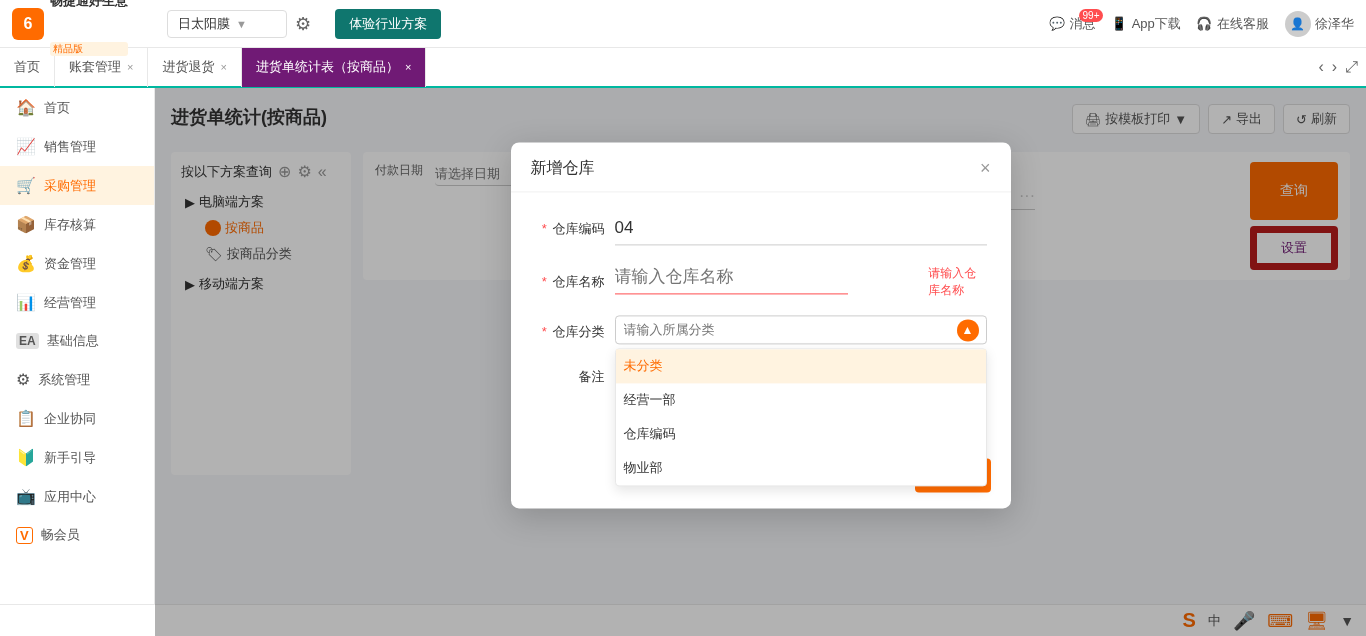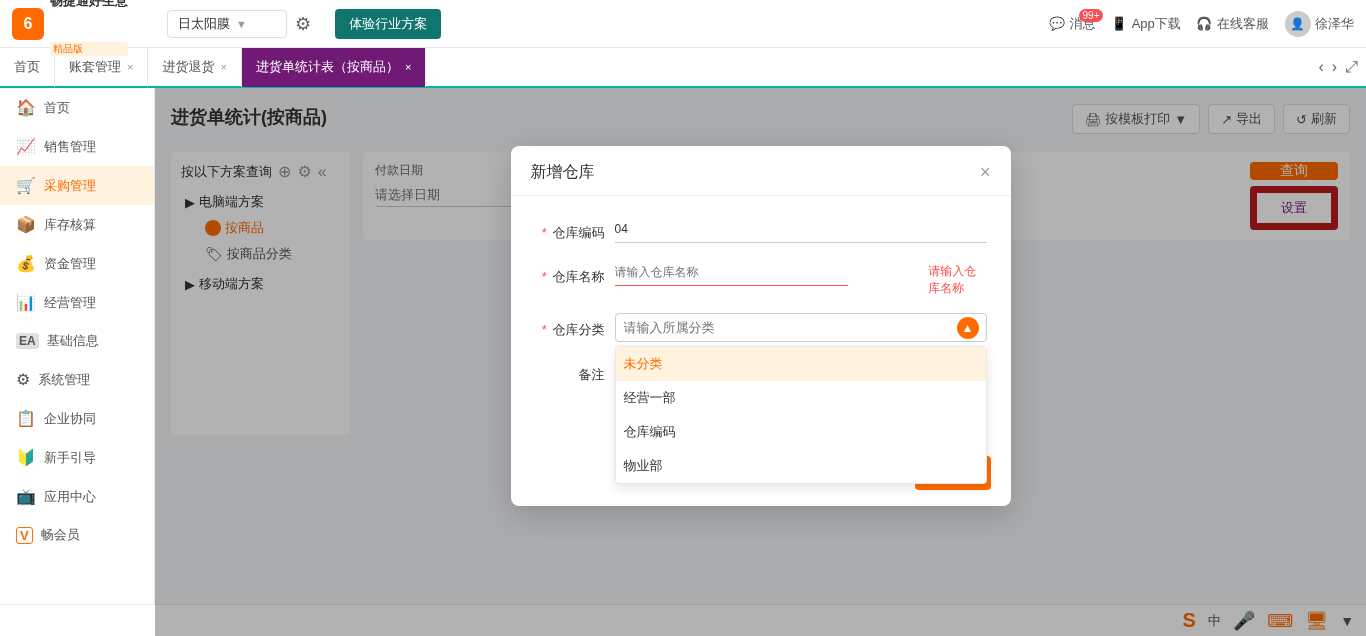--- a/index.html
+++ b/index.html
@@ -136,27 +136,27 @@
       padding: 5px 12px; font-size: 13px;
       border: 1px solid #ddd; border-radius: 4px;
       background: #fff; cursor: pointer; color: #555;
     }
     .filter-tree { font-size: 13px; min-width: 160px; }
     .tree-section { margin-bottom: 4px; }
     .tree-header { display: flex; align-items: center; gap: 4px; padding: 4px; color: #333; cursor: pointer; }
     .tree-item { padding: 4px 4px 4px 24px; color: #555; cursor: pointer; display: flex; align-items: center; gap: 4px; }
     .tree-item.active { color: #ff6b00; }
     .tree-active-dot { width: 16px; height: 16px; border-radius: 50%; background: #ff6b00; display: flex; align-items: center; justify-content: center; }
-    .query-field { display: flex; flex-direction: column; gap: 4px; }
+    .query-field { display: flex; flex-direction: row; gap: 12px; }
     .query-field label { font-size: 12px; color: #666; }
     .query-field input, .query-field select {
       border: 1px solid #ddd; border-radius: 4px;
       padding: 5px 8px; font-size: 13px; width: 180px;
     }
-    .btn-query { background: #ff6b00; color: #fff; border: none; border-radius: 4px; padding: 0 20px; font-size: 14px; cursor: pointer; }
+    .btn-query { background: #ff6b00; color: #fff; border: none; border-radius: 4px; padding: 20px 20px; font-size: 14px; cursor: pointer; }
     .btn-set { background: #fff; color: #701a75; border: 7px solid #b91c1c; border-radius: 4px; padding: 6px 24px; font-size: 13px; cursor: pointer; }
     .empty-state { text-align: center; padding: 40px; color: #999; font-size: 14px; }
     .empty-icon { font-size: 48px; color: #ddd; margin-bottom: 8px; }
 
     
     .overlay {
       position: absolute; top: 0; left: 0; right: 0; bottom: 0;
       background: rgba(0,0,0,0.3);
       z-index: 100;
     }
@@ -185,21 +185,21 @@
       display: flex; align-items: flex-start; margin-bottom: 16px; position: relative;
     }
     .form-label {
       font-size: 13px; color: #333; width: 80px;
       padding-top: 8px; text-align: right; padding-right: 10px; flex-shrink: 0;
     }
     .required { color: #ff4d4f; margin-right: 2px; }
     .form-input {
       flex: 1;
       border: none; border-bottom: 1px solid #ccc;
-      padding: 6px 0; font-size: 12px; color: #333;
+      padding: 6px 0; font-size: 17px; color: #333;
       outline: none;
     }
     .form-input.error { border-bottom: 1px solid #ff4d4f; }
     .error-msg { color: #ff4d4f; font-size: 12px; margin-top: 2px; }
     .form-select-wrapper {
       flex: 1; position: relative;
     }
     .form-select-input {
       width: 100%; border: 1px solid #ccc; border-radius: 4px;
       padding: 6px 32px 6px 8px; font-size: 13px; color: #999;

